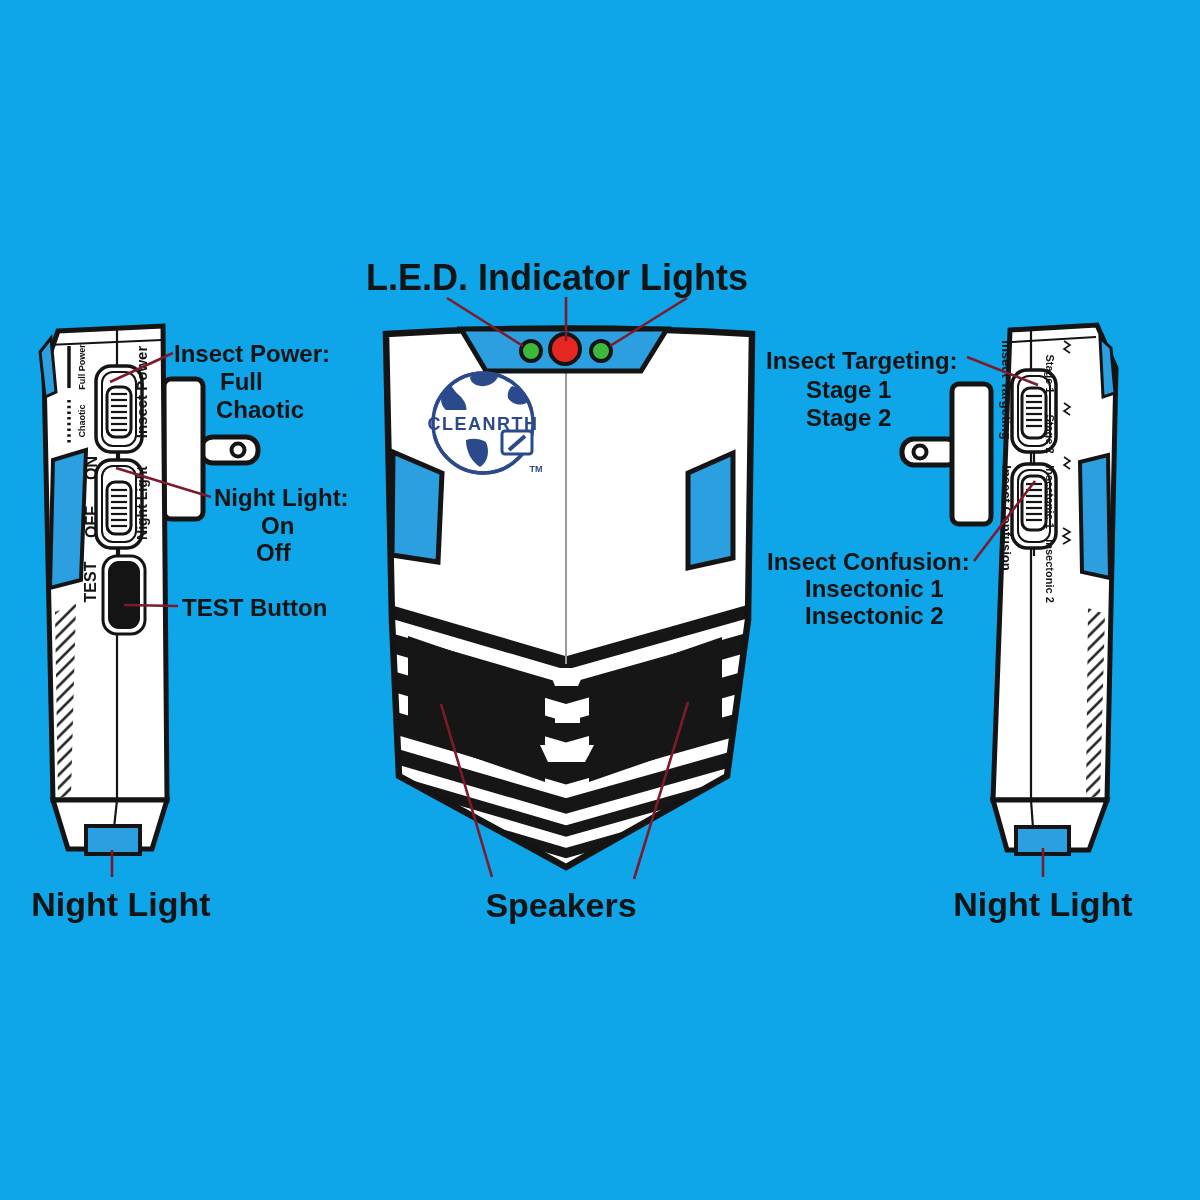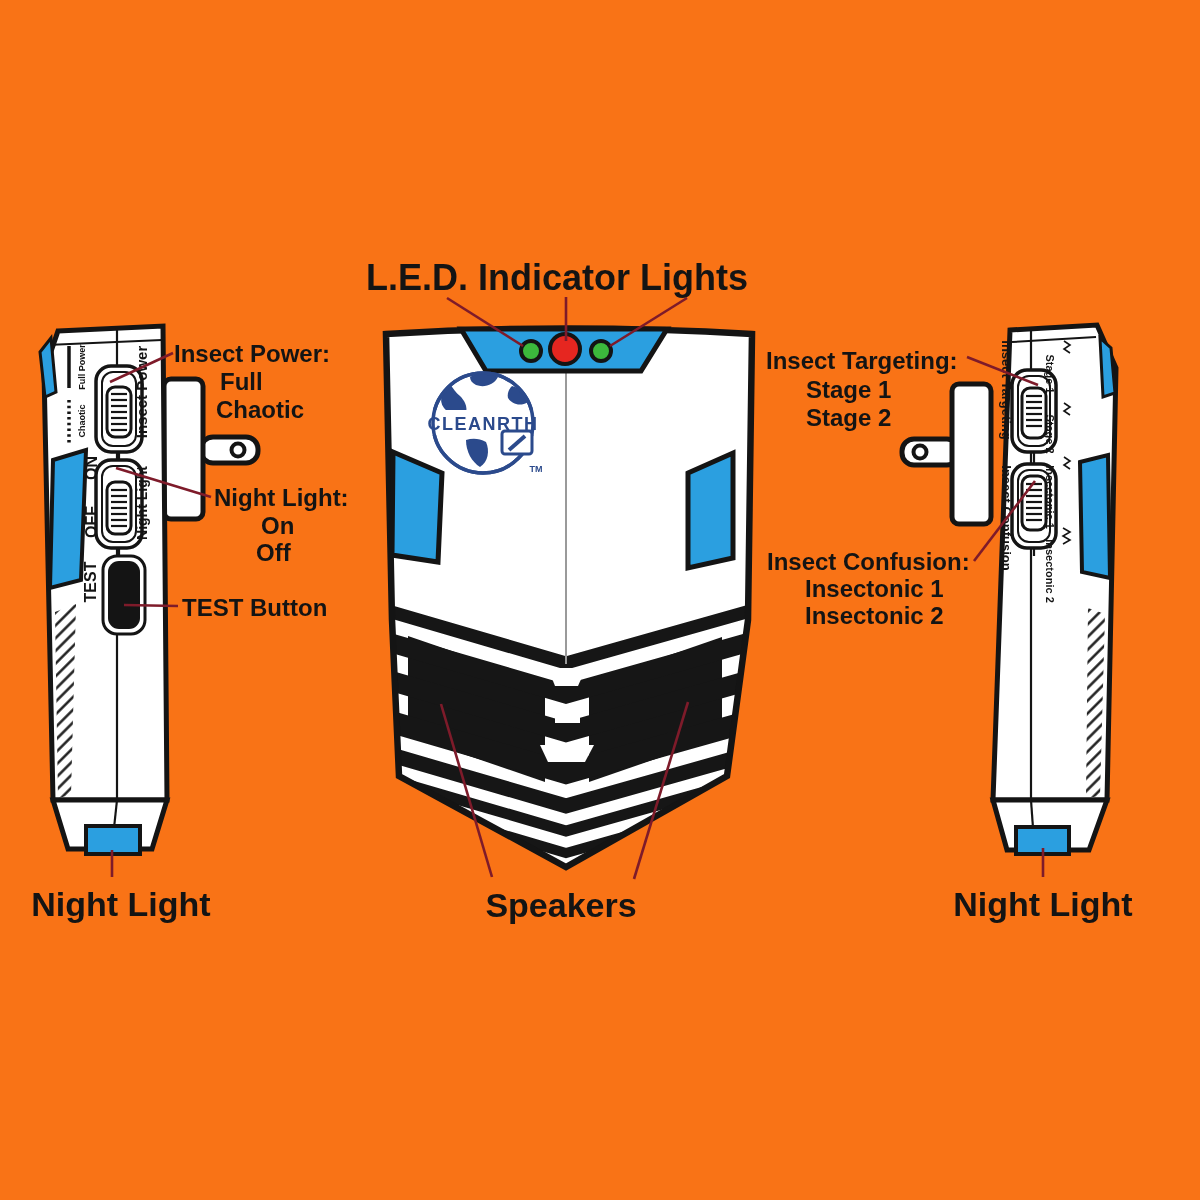--- a/index.html
+++ b/index.html
@@ -1,16 +1,16 @@
 <!DOCTYPE html>
 <html><head>
 <meta charset="utf-8">
 <style>
   html,body{margin:0;padding:0;background:#ffffff;}
-  .stage{position:relative;width:1200px;height:1200px;background:#f97316;overflow:hidden;}
+  .stage{position:relative;width:1200px;height:1200px;background:#0ea5e9;overflow:hidden;}
   svg{display:block;}
   svg text{font-family:"Liberation Sans",sans-serif;font-weight:700;fill:#141414;}
   .t-title{font-size:36px;}
   .t-big{font-size:34px;}
   .t-callout{font-size:24px;}
   .t-logo{font-size:18px;letter-spacing:1.5px;fill:#2b4a8c;}
   .t-tm{font-size:9px;fill:#2b4a8c;}
   .ink{stroke:#141414;}
   .body-fill{fill:#ffffff;}
   .blue{fill:#2b9fe0;}

